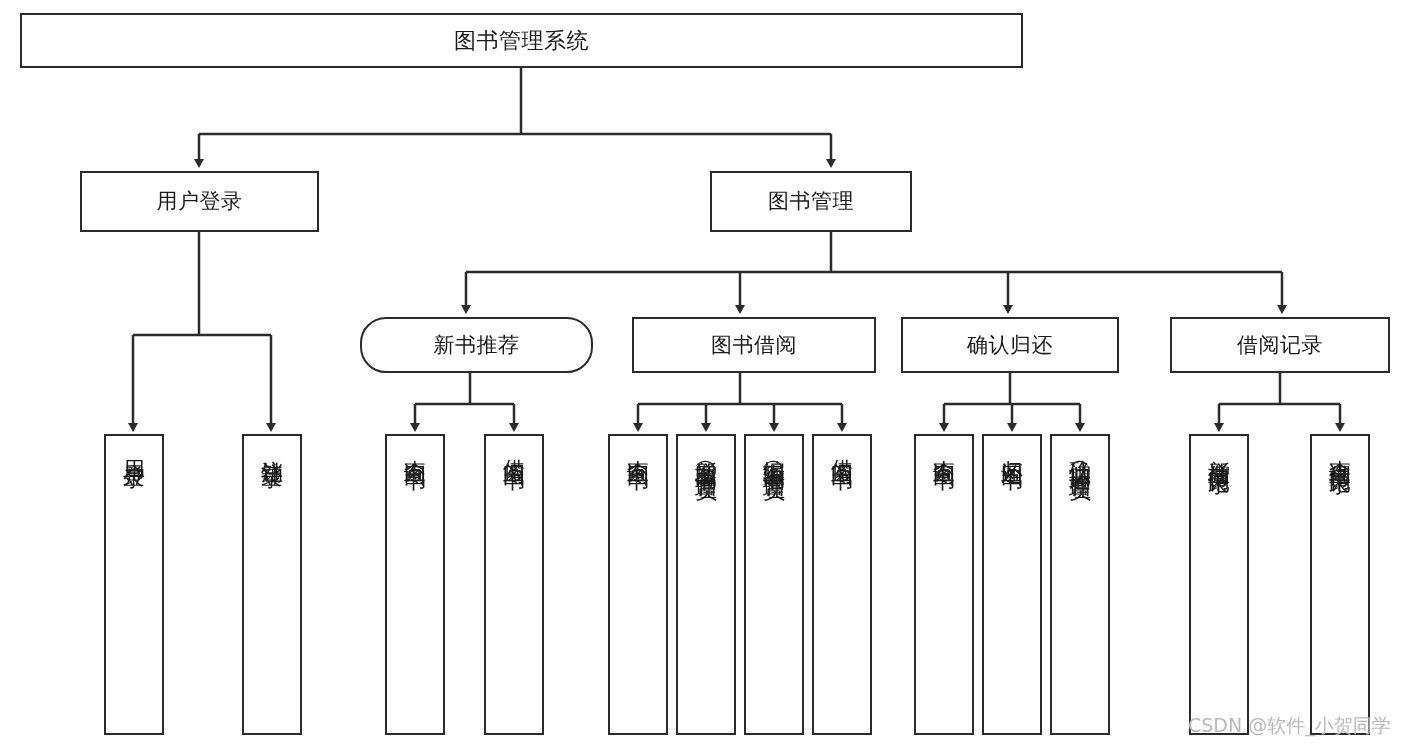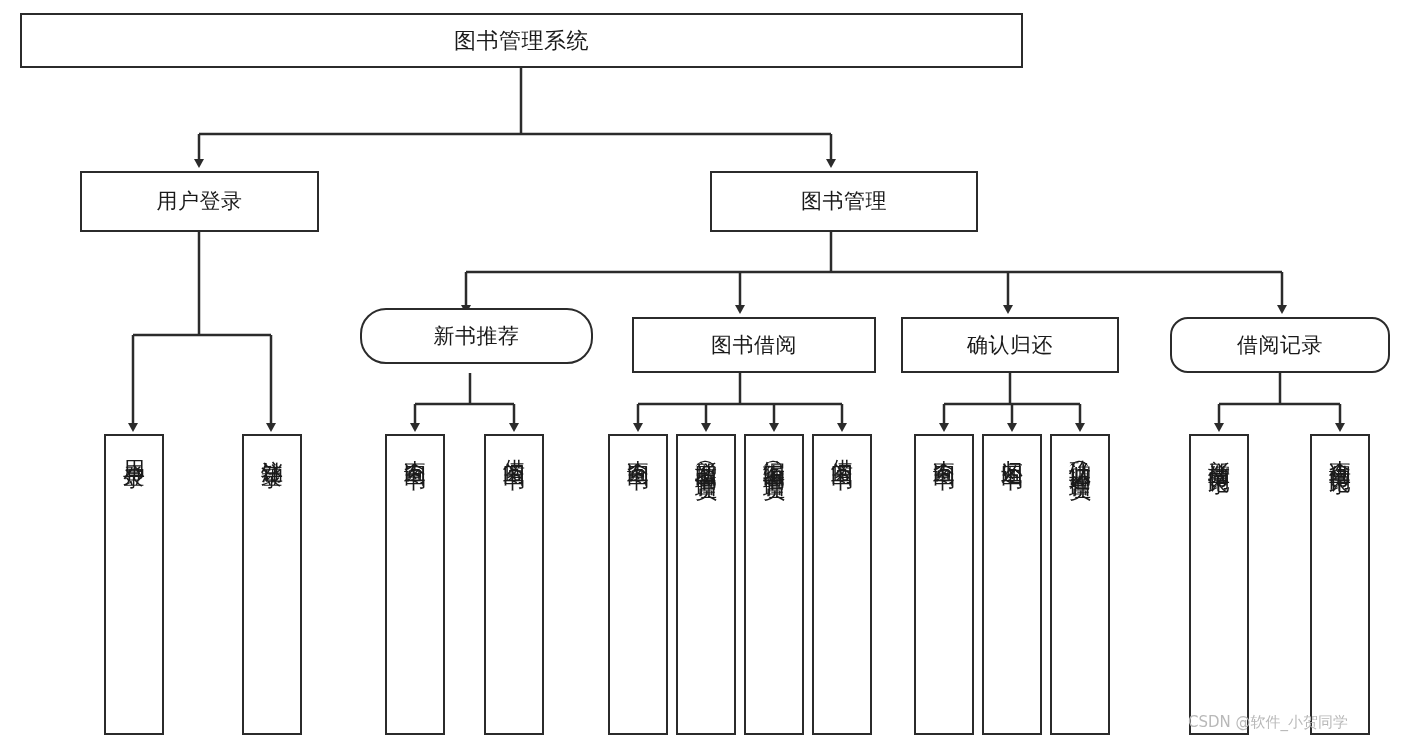--- a/index.html
+++ b/index.html
@@ -61,21 +61,21 @@
     text-orientation: upright;
     font-size: 22px;
     letter-spacing: 3px;
     line-height: 1.0;
     white-space: nowrap;
   }
   .watermark {
     position: absolute;
     left: 1188px;
     top: 713px;
-    font-size: 15px;
+    font-size: 19px;
     color: #b9b9b9;
     white-space: nowrap;
     font-family: "DejaVu Sans", sans-serif;
   }
 </style>
 </head>
 <body>
 
 <div id="diagram-root">
 
@@ -132,34 +132,34 @@
     </g>
   </svg>
 
   <div class="node root horizontal" style="left:20px; top:13px; width:1003px; height:55px;">
     <span class="node-label">图书管理系统</span>
   </div>
 
   <div class="node horizontal" style="left:80px; top:171px; width:239px; height:61px;">
     <span class="node-label">用户登录</span>
   </div>
-  <div class="node horizontal" style="left:710px; top:171px; width:268px; height:61px;">
+  <div class="node horizontal" style="left:710px; top:171px; width:202px; height:61px;">
     <span class="node-label">图书管理</span>
   </div>
 
-  <div class="node horizontal" style="left:360px; top:308px; width:233px; height:56px;border-radius:26px;">
+  <div class="node horizontal" style="left:360px; top:317px; width:233px; height:56px;border-radius:26px;">
     <span class="node-label">新书推荐</span>
   </div>
   <div class="node horizontal" style="left:632px; top:317px; width:244px; height:56px;">
     <span class="node-label">图书借阅</span>
   </div>
   <div class="node horizontal" style="left:901px; top:317px; width:218px; height:56px;">
     <span class="node-label">确认归还</span>
   </div>
-  <div class="node horizontal" style="left:1170px; top:317px; width:220px; height:56px;border-radius:18px;">
+  <div class="node horizontal" style="left:1170px; top:317px; width:220px; height:56px;">
     <span class="node-label">借阅记录</span>
   </div>
 
   <div class="node vertical" style="left:104px; top:434px; width:60px; height:301px;">
     <span class="node-label">用户登录</span>
   </div>
   <div class="node vertical" style="left:242px; top:434px; width:60px; height:301px;">
     <span class="node-label">注销登录</span>
   </div>
 

